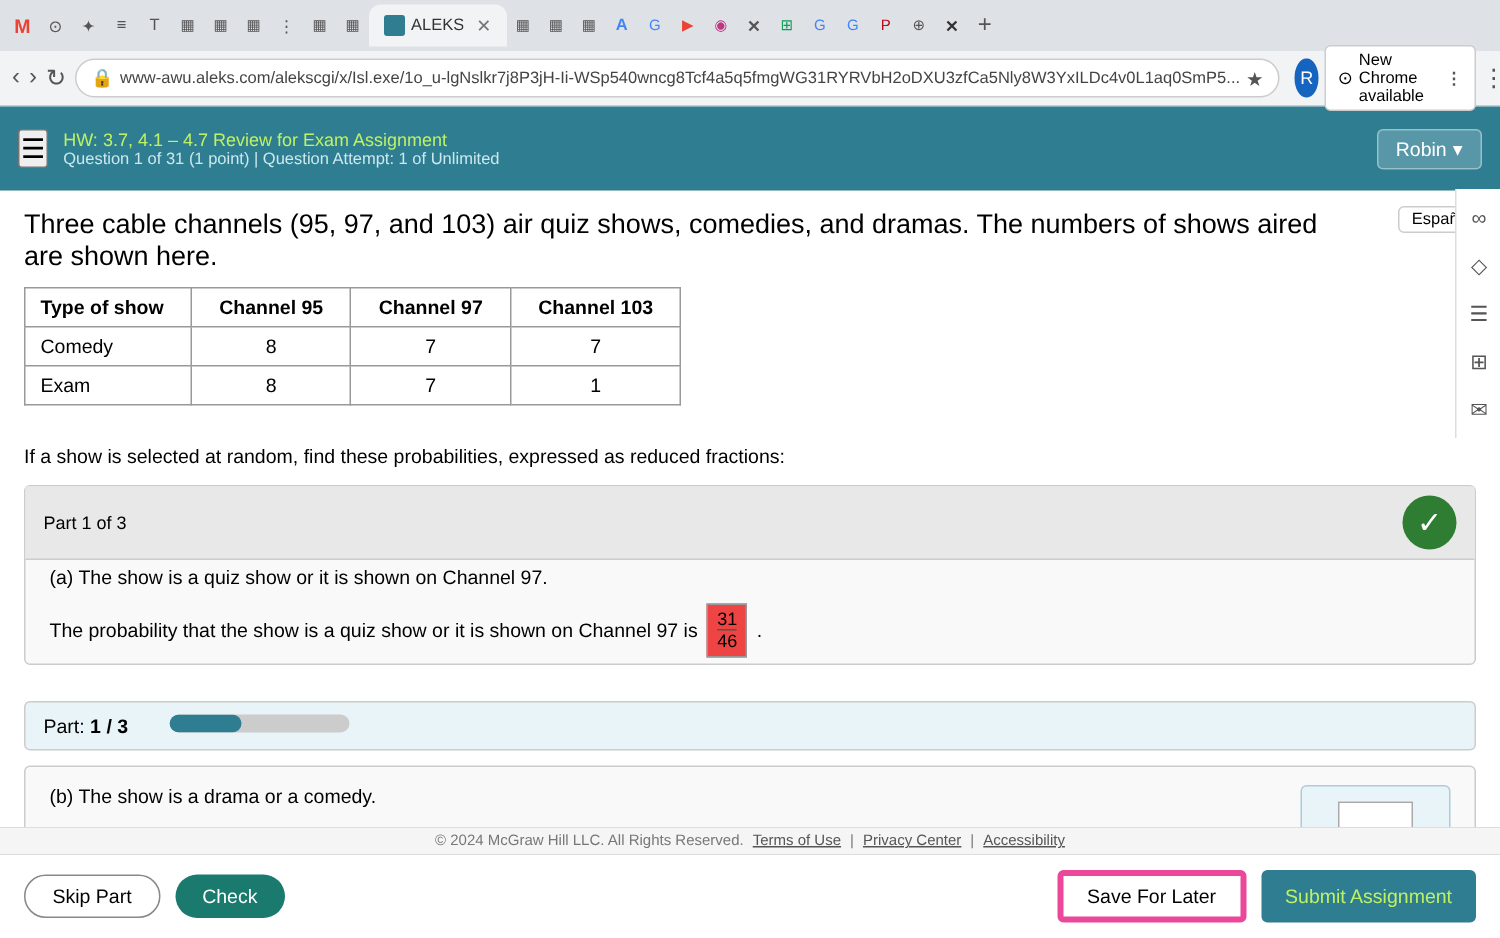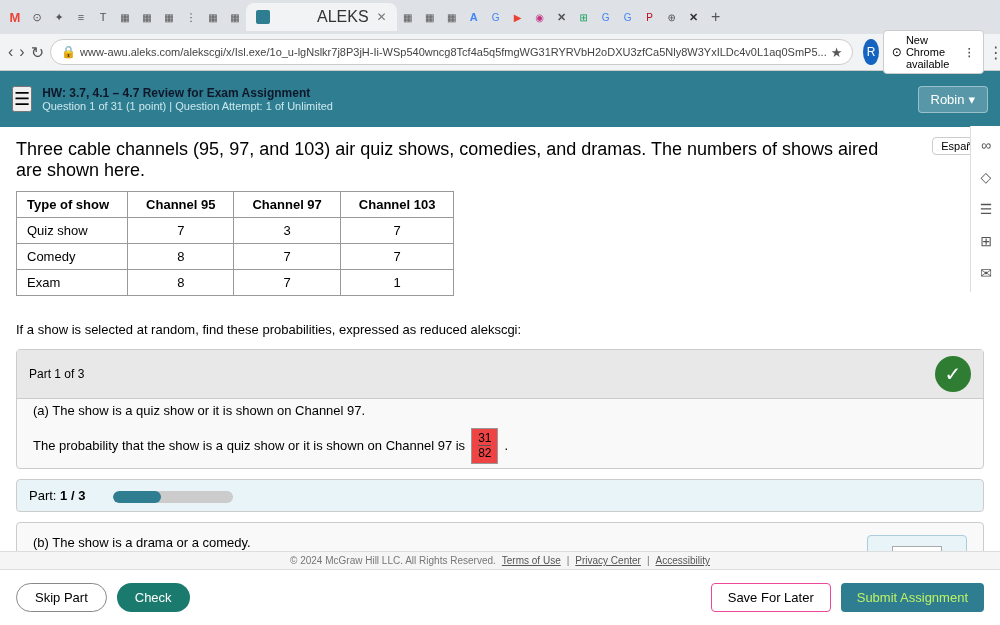--- a/index.html
+++ b/index.html
@@ -138,21 +138,21 @@
 
     .instructions-text {
       font-size: 13px;
       margin-bottom: 12px;
     }
 
     
     .part-section {
       border: 1px solid #ccc;
       border-radius: 4px;
-      margin-bottom: 10px;
+      margin-bottom: 24px;
       background: #f9f9f9;
     }
     .part-header {
       background: #e8e8e8;
       padding: 6px 12px;
       font-size: 12px;
       border-bottom: 1px solid #ccc;
       display: flex;
       align-items: center;
       justify-content: space-between;
@@ -196,21 +196,21 @@
     }
 
     
     .part-progress-section {
       border: 1px solid #ccc;
       border-radius: 4px;
       margin-bottom: 10px;
       background: #e8f4f8;
       padding: 8px 12px;
       display: flex;
-      align-items: flex-end;
+      align-items: flex-start;
       gap: 28px;
     }
     .progress-bar-container {
       width: 120px;
       height: 12px;
       background: #ccc;
       border-radius: 6px;
       overflow: hidden;
     }
     .progress-bar-fill {
@@ -314,21 +314,21 @@
     .btn-check {
       background: #1a7a6e;
       color: white;
       border: none;
       border-radius: 20px;
       padding: 6px 18px;
       font-size: 13px;
       cursor: pointer;
     }
     .btn-save {
-      border: 1px solid #ec4899;
+      border: 4px solid #ec4899;
       background: white;
       border-radius: 4px;
       padding: 6px 16px;
       font-size: 13px;
       cursor: pointer;
     }
     .btn-submit {
       background: #2e7d91;
       color: #bef264;
       border: none;
@@ -370,21 +370,21 @@
     <div class="b-icon">T</div>
     <div class="b-icon" style="font-size:10px;">▦</div>
     <div class="b-icon" style="font-size:10px;">▦</div>
     <div class="b-icon" style="font-size:10px;">▦</div>
     <div class="b-icon">⋮</div>
     <div class="b-icon" style="font-size:10px;">▦</div>
     <div class="b-icon" style="font-size:10px;">▦</div>
 
     <div class="tab-item active">
       <div class="tab-favicon" style="background:#2e7d91;"></div>
-      <span style="font-size:16px; max-width:120px; overflow:hidden; white-space:nowrap; text-overflow:ellipsis;margin-left:43px;">ALEKS</span>
+      <span style="font-size:11px; max-width:120px; overflow:hidden; white-space:nowrap; text-overflow:ellipsis;">ALEKS</span>
       <span class="tab-close">✕</span>
     </div>
     <div class="b-icon" style="font-size:10px;">▦</div>
     <div class="b-icon" style="font-size:10px;">▦</div>
     <div class="b-icon" style="font-size:10px;">▦</div>
     <div class="b-icon" style="color:#4285F4; font-weight:bold;">A</div>
     <div class="b-icon" style="font-size:10px; color:#4285F4;">G</div>
     <div class="b-icon" style="font-size:10px; color:#EA4335;">▶</div>
     <div class="b-icon" style="font-size:10px; color:#c13584;">◉</div>
     <div class="b-icon" style="font-size:11px; font-weight:bold;">✕</div>
@@ -416,21 +416,21 @@
       </div>
       <span style="font-size:16px; color:#555; cursor:pointer;">⋮</span>
     </div>
   </div>
 </div>
 
 <div class="aleks-header">
   <div class="header-left">
     <button class="hamburger">☰</button>
     <div>
-      <div class="hw" style="font-weight:bold; font-size:12px; color:#0f172a;">HW: 3.7, 4.1 – 4.7 Review for Exam Assignment</div>
+      <div class="hw" style="font-weight:normal; font-size:12px; color:#bef264;">HW: 3.7, 4.1 – 4.7 Review for Exam Assignment</div>
       <div class="question-info" style="font-size:11px; color:#cce8ee;">Question 1 of 31 (1 point)  |  Question Attempt: 1 of Unlimited</div>
     </div>
   </div>
   <button class="user-btn">
     <span>Robin</span>
     <span>▾</span>
   </button>
 </div>
 
 <div class="main-content" style="height: 435px; overflow-y: auto;">
@@ -441,55 +441,49 @@
   <table class="data-table">
     <thead>
       <tr>
         <th>Type of show</th>
         <th>Channel 95</th>
         <th>Channel 97</th>
         <th>Channel 103</th>
       </tr>
     </thead>
     <tbody>
-      <tr>
-        <td>Quiz show</td>
-        <td>7</td>
-        <td>3</td>
-        <td>7</td>
-      </tr>
       <tr>
         <td>Comedy</td>
         <td>8</td>
         <td>7</td>
         <td>7</td>
       </tr>
       <tr>
         <td>Exam</td>
         <td>8</td>
         <td>7</td>
         <td>1</td>
       </tr>
     </tbody>
   </table>
 
-  <p class="instructions-text">If a show is selected at random, find these probabilities, expressed as reduced alekscgi:</p>
+  <p class="instructions-text">If a show is selected at random, find these probabilities, expressed as reduced fractions:</p>
 
   <div class="part-section">
     <div class="part-header">
       <span>Part 1 of 3</span>
       <div class="check-circle">✓</div>
     </div>
     <div class="part-body">
       <p class="part-question">(a) The show is a quiz show or it is shown on Channel 97.</p>
       <div class="probability-line">
         <span>The probability that the show is a quiz show or it is shown on Channel 97 is</span>
         <div class="fraction">
           <div class="numerator">31</div>
-          <div class="denominator">82</div>
+          <div class="denominator">46</div>
         </div>
         <span>.</span>
       </div>
     </div>
   </div>
 
   <div class="part-progress-section">
     <span style="font-size:13px;">Part: <strong>1 / 3</strong></span>
     <div class="progress-bar-container">
       <div class="progress-bar-fill" style="width: 40%;"></div>

